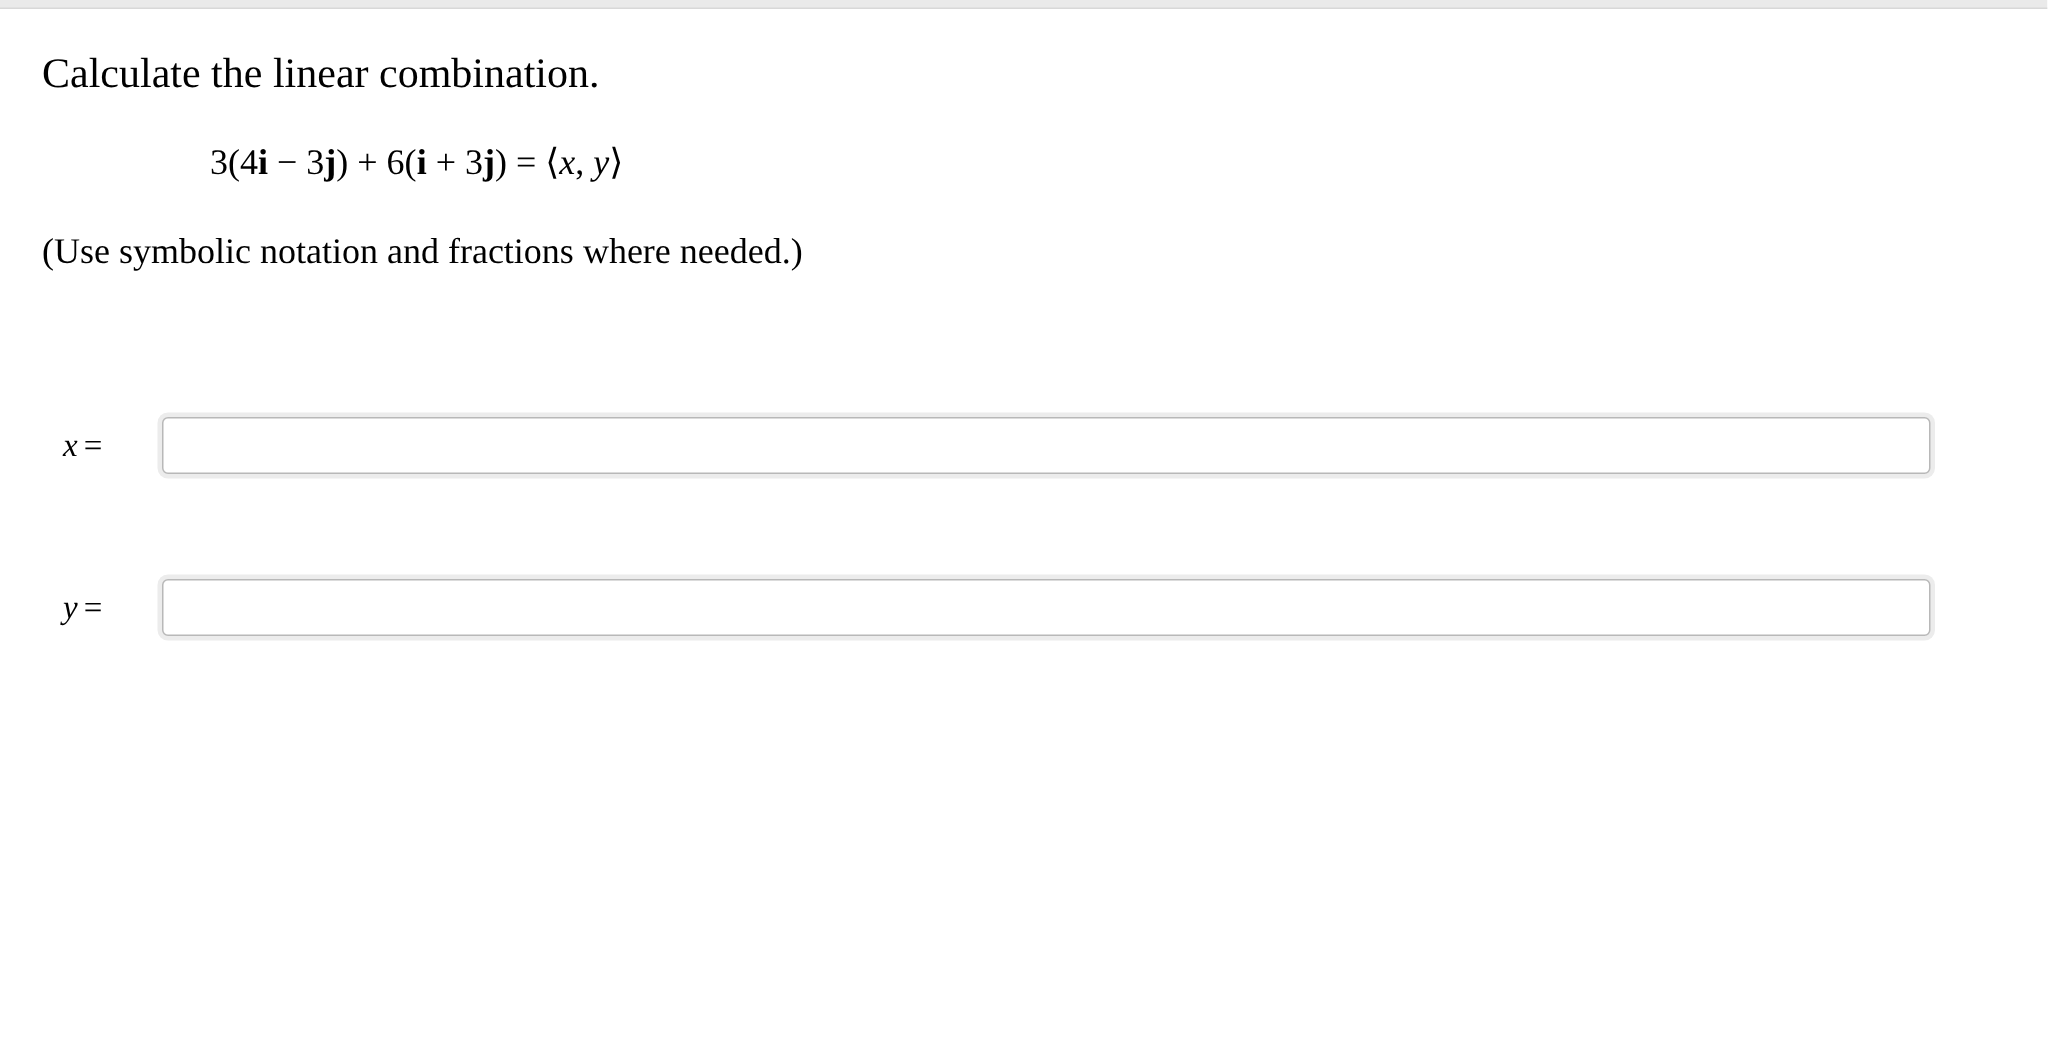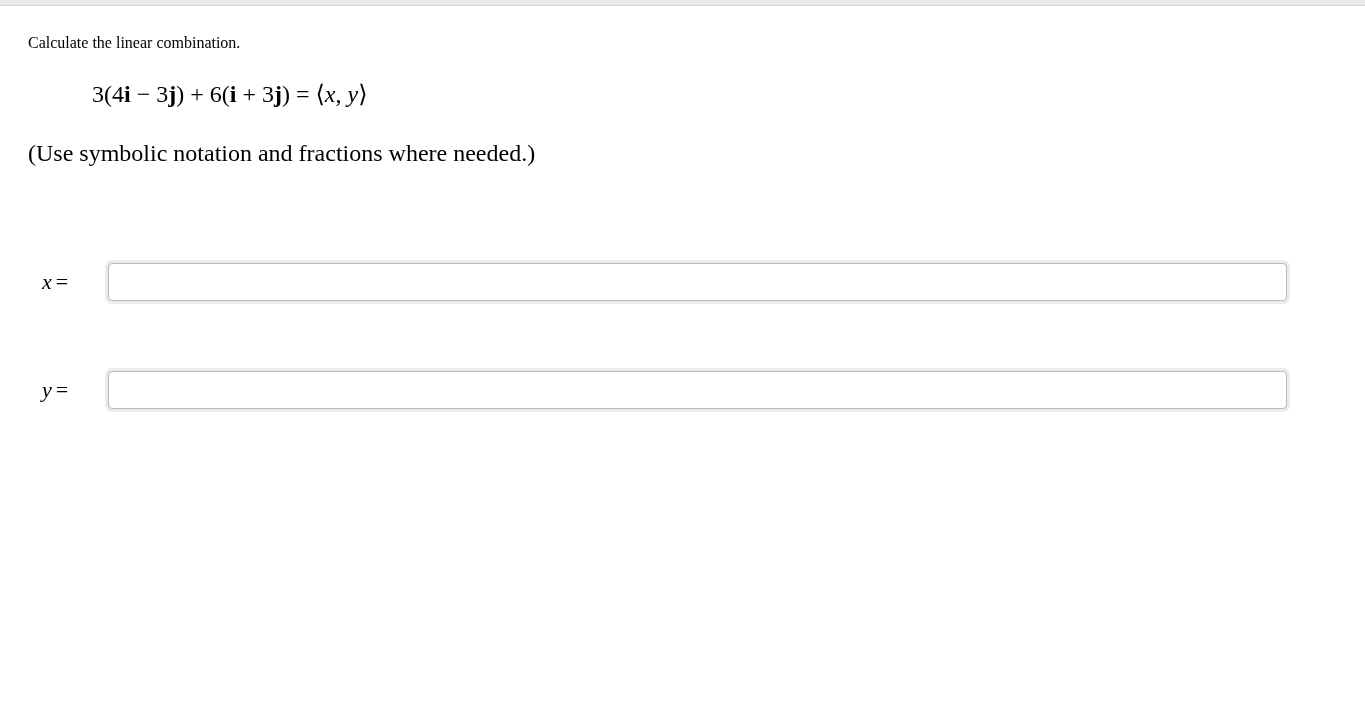--- a/index.html
+++ b/index.html
@@ -17,28 +17,28 @@
     .top-border {
       width: 100%;
       height: 6px;
       background: #eaeaea;
       border-bottom: 1px solid #d8d8d8;
     }
     .content {
       padding: 28px 28px 0 28px;
     }
     .prompt {
-      font-size: 16px;
+      font-size: 28px;
       color: #000;
       margin-bottom: 28px;
     }
     .equation {
       font-size: 24px;
       color: #000;
-      margin-left: 64px;
+      margin-left: 112px;
       margin-bottom: 32px;
       font-family: 'Times New Roman', Times, serif;
     }
     .equation .bold {
       font-weight: bold;
     }
     .equation .italic {
       font-style: italic;
     }
     .hint {

